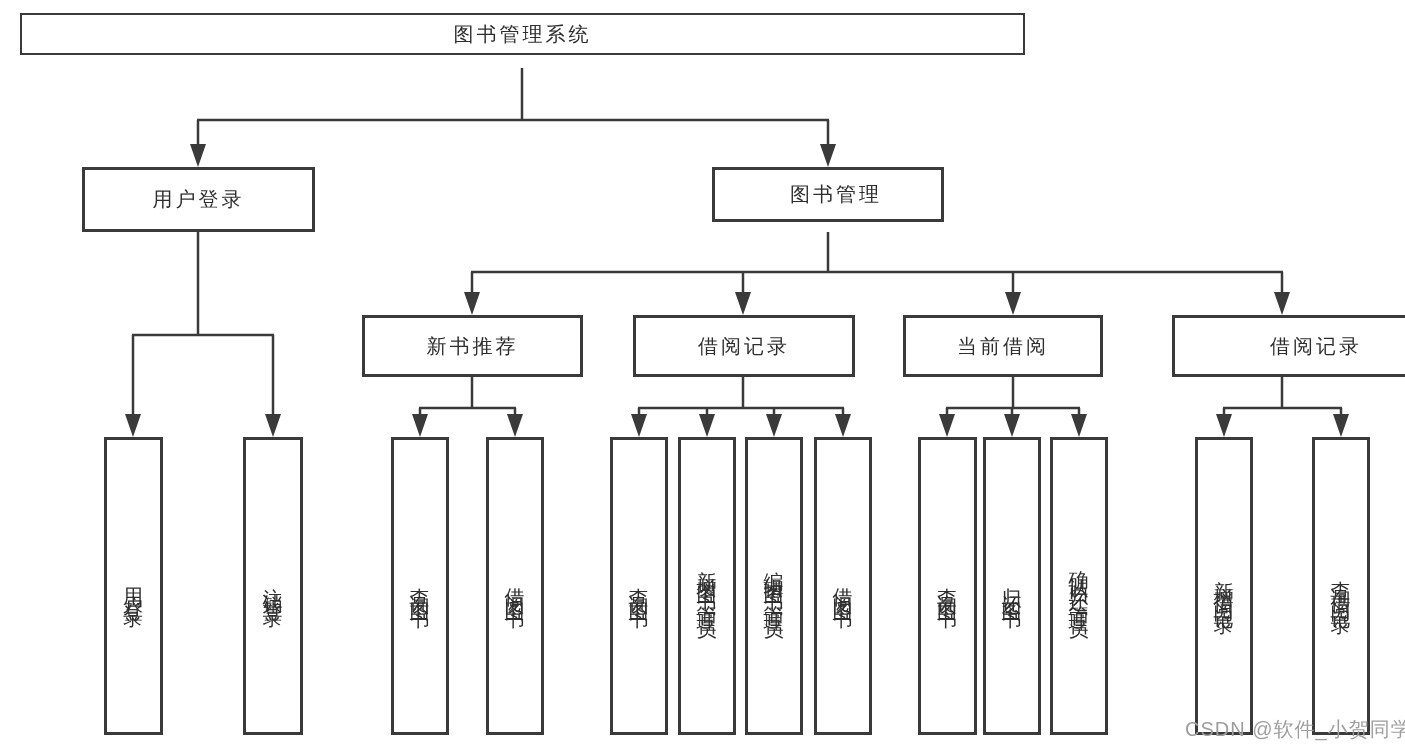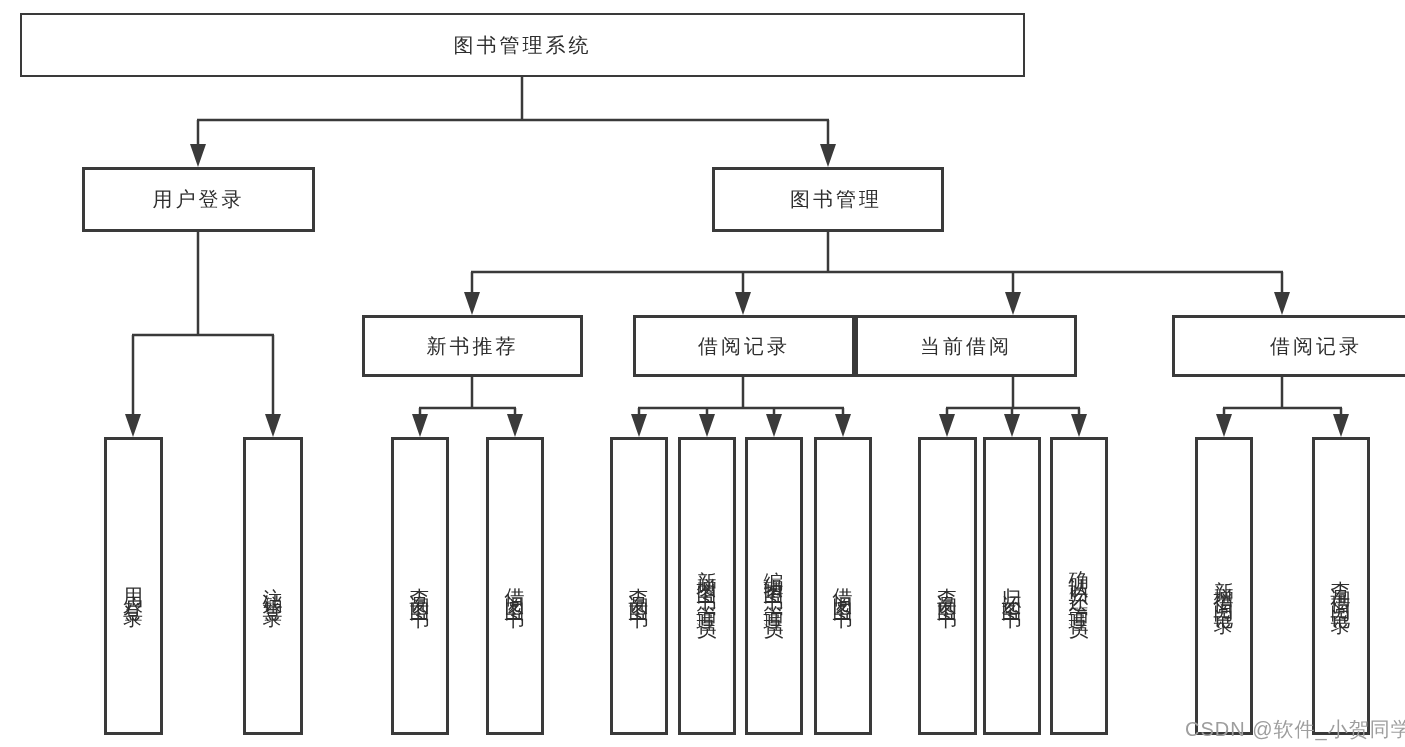--- a/index.html
+++ b/index.html
@@ -140,38 +140,38 @@
     <g>
       <line x1="1282" y1="377" x2="1282" y2="409"></line>
       <line x1="1223" y1="408" x2="1342" y2="408"></line>
       <line x1="1224" y1="408" x2="1224" y2="418"></line>
       <polygon points="1216,414 1232,414 1224,437"></polygon>
       <line x1="1341" y1="408" x2="1341" y2="418"></line>
       <polygon points="1333,414 1349,414 1341,437"></polygon>
     </g>
   </svg>
 
-  <div class="node root" style="left:20px; top:13px; width:1005px; height:64px;">
+  <div class="node root" style="left:20px; top:13px; width:1005px; height:42px;">
     <span>图书管理系统</span>
   </div>
 
   <div class="node" style="left:82px; top:167px; width:233px; height:65px;">
     <span>用户登录</span>
   </div>
-  <div class="node" style="left:712px; top:167px; width:232px; height:65px;padding-left:16px;">
+  <div class="node" style="left:712px; top:167px; width:232px; height:55px;padding-left:16px;">
     <span>图书管理</span>
   </div>
 
   <div class="node" style="left:362px; top:315px; width:221px; height:62px;text-align:center;">
     <span>新书推荐</span>
   </div>
   <div class="node" style="left:633px; top:315px; width:222px; height:62px;">
     <span>借阅记录</span>
   </div>
-  <div class="node" style="left:855px; top:315px; width:222px; height:62px;">
+  <div class="node" style="left:903px; top:315px; width:200px; height:62px;">
     <span>当前借阅</span>
   </div>
   <div class="node" style="left:1172px; top:315px; width:248px; height:62px;padding-left:40px;">
     <span>借阅记录</span>
   </div>
 
   <div class="leaf" style="left:104px; width:59px;">
     <span>用户登录</span>
   </div>
   <div class="leaf" style="left:243px; width:60px;">

